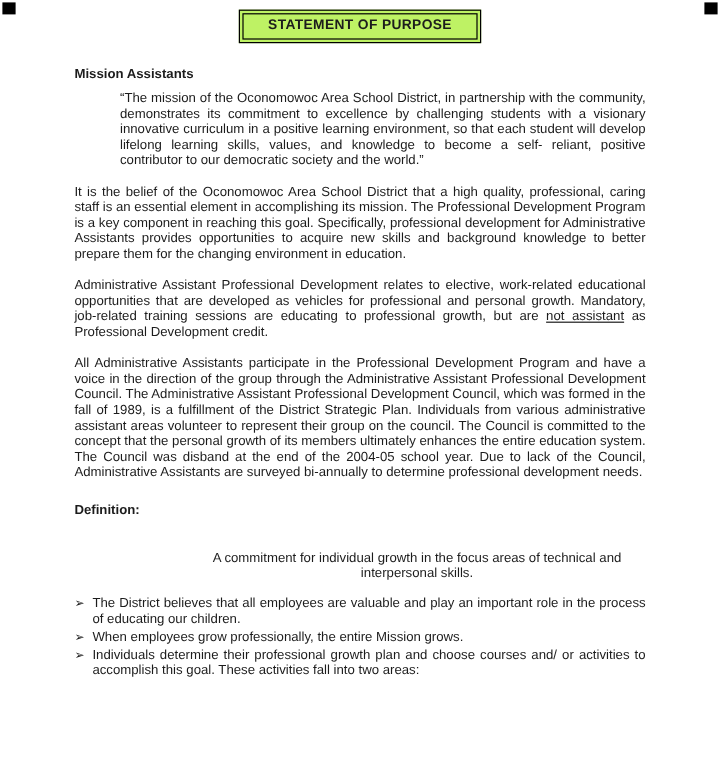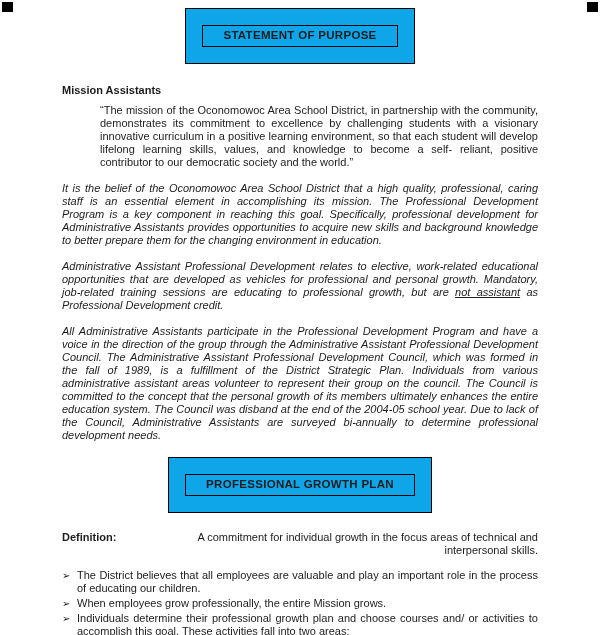--- a/index.html
+++ b/index.html
@@ -33,22 +33,22 @@
   .content {
     padding: 8px 62px 0 62px;
   }
 
   .title-box-row {
     display: flex;
     justify-content: center;
   }
   .title-box-outer {
     border: 1px solid #000;
-    padding: 16px;
-    background: #0ea5e9;
+    padding: 2px;
+    background: #bef264;
     text-align: right;
   }
   .title-box-inner {
     border: 1px solid #000;
     padding: 3px 20px 4px 20px;
     font-weight: bold;
     font-size: 11.5px;
     letter-spacing: 0.3px;
     white-space: nowrap;
   }
@@ -59,38 +59,38 @@
   }
 
   .quote {
     margin: 7px 0 0 38px;
     text-align: justify;
   }
 
   .para {
     margin: 13px 0 0 0;
     text-align: justify;
-    font-style: italic;
   }
   .u { text-decoration: underline; }
 
   .title-box-row.second { margin-top: 15px; }
 
   .definition-row {
     display: flex;
     margin-top: 18px;
     gap: 28px;
   }
   .def-label {
     font-weight: bold;
     flex: 0 0 67px;
   }
   .def-text {
     flex: 1;
-    text-align: right;
+    text-align: center;
+    margin-top: 40px;
   }
 
   .bullet-list { margin-top: 12px; }
   .bullet-row {
     display: flex;
     margin-bottom: 2px;
   }
   .bullet-glyph {
     flex: 0 0 15px;
     font-size: 10px;
@@ -119,25 +119,20 @@
     <div class="heading">Mission Assistants</div>
 
     <div class="quote">“The mission of the Oconomowoc Area School District, in partnership with the community, demonstrates its commitment to excellence by challenging students with a visionary innovative curriculum in a positive learning environment, so that each student will develop lifelong learning skills, values, and knowledge to become a self- reliant, positive contributor to our democratic society and the world.”</div>
 
     <p class="para"><span>It is the belief of the Oconomowoc Area School District that a high quality, professional, caring staff is an essential element in accomplishing its mission.  The Professional Development Program is a key component in reaching this goal.  Specifically, professional development for Administrative Assistants provides opportunities to acquire new skills and background knowledge to better prepare them for the changing environment in education.</span></p>
 
     <p class="para"><span>Administrative Assistant Professional Development relates to elective, work-related educational opportunities that are developed as vehicles for professional and personal growth.  Mandatory, job-related training sessions are educating to professional growth, but are </span><span class="u">not assistant</span><span> as Professional Development credit.</span></p>
 
     <p class="para"><span>All Administrative Assistants participate in the Professional Development Program and have a voice in the direction of the group through the Administrative Assistant Professional Development Council.  The Administrative Assistant Professional Development Council, which was formed in the fall of 1989, is a fulfillment of the District Strategic Plan.  Individuals from various administrative assistant areas volunteer to represent their group on the council.  The Council is committed to the concept that the personal growth of its members ultimately enhances the entire education system.  The Council was disband at the end of the 2004-05 school year.  Due to lack of the Council, Administrative Assistants are surveyed bi-annually to determine professional development needs.</span></p>
 
-    <div class="title-box-row second">
-      <div class="title-box-outer">
-        <div class="title-box-inner">PROFESSIONAL GROWTH PLAN</div>
-      </div>
-    </div>
 
     <div class="definition-row">
       <span class="def-label">Definition:</span>
       <span class="def-text">A commitment for individual growth in the focus areas of technical and interpersonal skills.</span>
     </div>
 
     <div class="bullet-list">
 
       <div class="bullet-row">
         <span class="bullet-glyph">➢</span>

